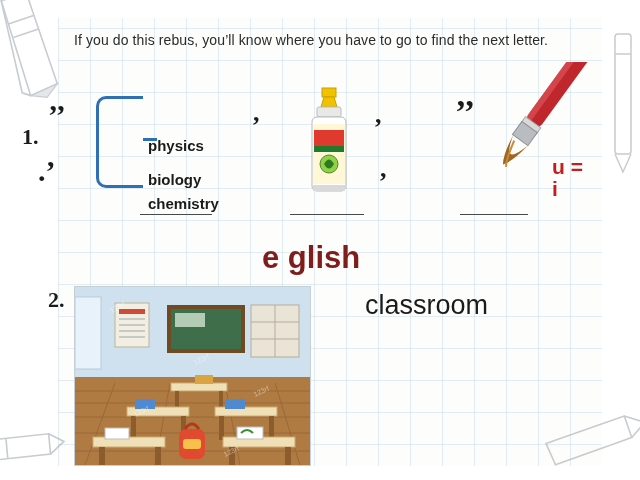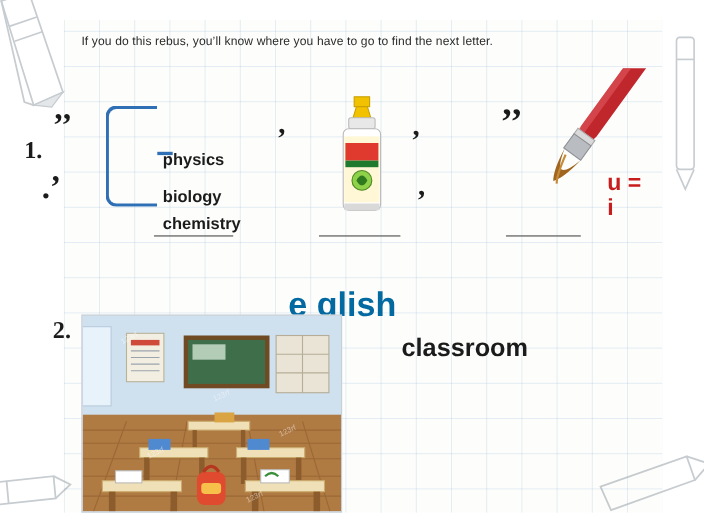--- a/index.html
+++ b/index.html
@@ -42,21 +42,21 @@
   
   .sketch{position:absolute;opacity:.55;}
   .sk-tl{left:-6px;top:-10px;transform:rotate(-8deg);}
   .sk-bl{left:-14px;bottom:-6px;transform:rotate(6deg);}
   .sk-br{right:-10px;bottom:-4px;transform:rotate(-4deg);}
   .sk-tr{right:0px;top:26px;}
 
   
   .title{
     position:absolute;left:74px;top:32px;width:500px;
-    font-size:11px;color:#2b2b2b;text-align:left;
+    font-size:14px;color:#2b2b2b;text-align:left;
     letter-spacing:.1px;
   }
 
   
   .num{
     position:absolute;font-size:22px;font-weight:bold;color:#1b1b1b;
     font-family:"Liberation Serif", serif;
   }
   .num1{left:22px;top:124px;}
   .num2{left:48px;top:287px;}
@@ -106,25 +106,25 @@
   
   .ueq{
     position:absolute;left:552px;top:156px;
     font-size:21px;font-weight:bold;color:#c81d1d;line-height:1.05;
     width:70px;
   }
 
   
   .ans-english{
     position:absolute;left:262px;top:240px;
-    font-size:31px;font-weight:bold;color:#0369a1;margin-top:19px;
+    font-size:31px;font-weight:bold;color:#7f1d1d;
   }
   .ans-classroom{
-    position:absolute;left:365px;top:303px;width:210px;
-    font-size:23px;font-weight:bold;color:#1b1b1b;line-height:1.15;
+    position:absolute;left:365px;top:290px;width:210px;
+    font-size:27px;font-weight:normal;color:#1b1b1b;line-height:1.15;
   }
 
   
   .photo{
     position:absolute;left:74px;top:286px;width:235px;height:178px;
     background:#dfe7ee;border:1px solid #c6ced6;overflow:hidden;
   }
 
   .wm{
     position:absolute;color:rgba(255,255,255,.55);font-size:7px;

